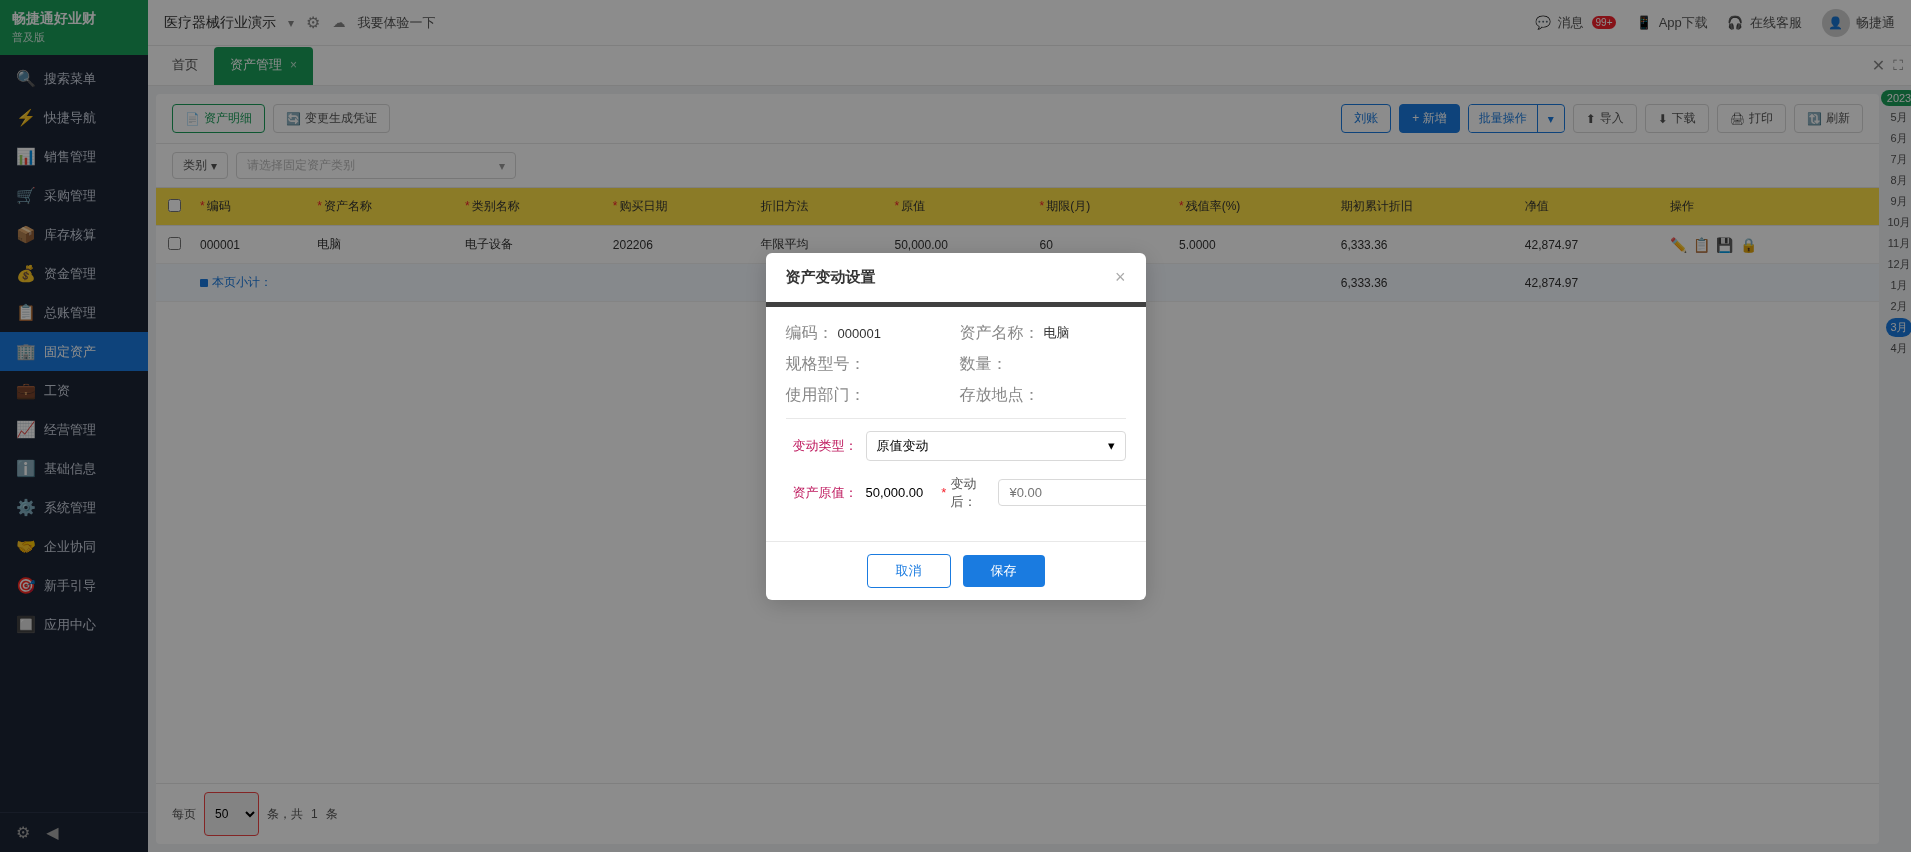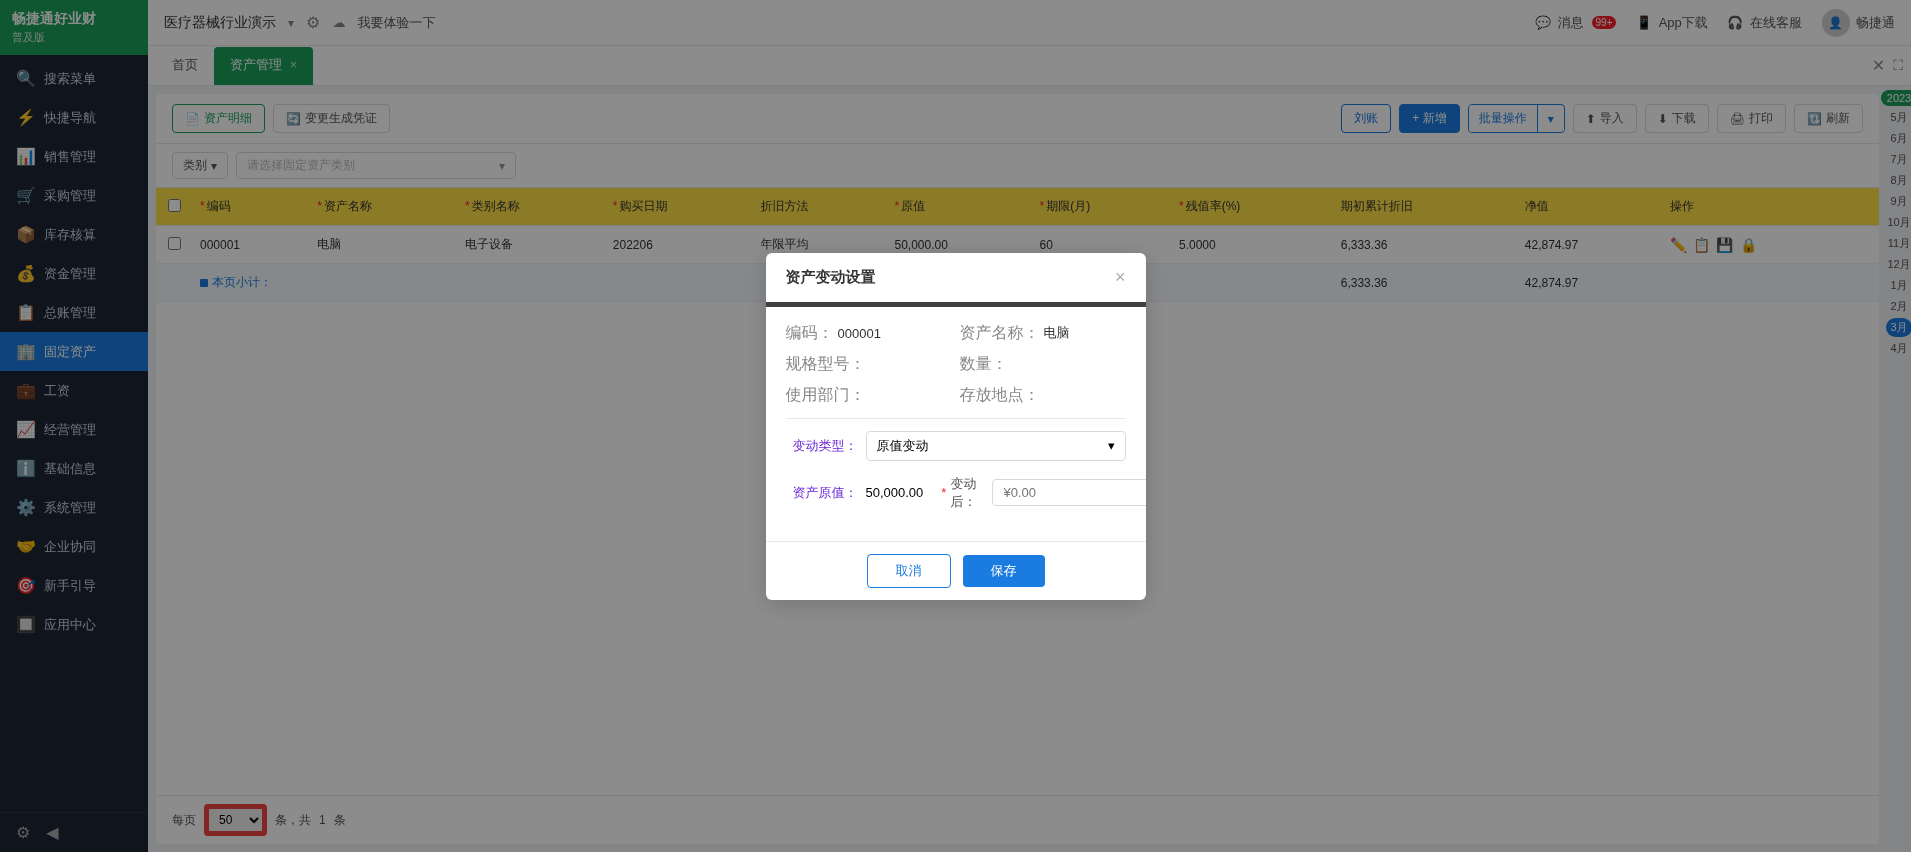--- a/index.html
+++ b/index.html
@@ -289,23 +289,23 @@
     .table-footer {
       padding: 8px 16px;
       border-top: 1px solid #e8e8e8;
       display: flex;
       align-items: center;
       gap: 8px;
       font-size: 12px;
       color: #555;
     }
     .page-select {
-      border: 5px solid #ef4444;
-      border-radius: 4px;
-      padding: 3px 6px;
+      border: 1px solid #ef4444;
+      border-radius: 4px;
+      padding: 13px 6px;
       font-size: 12px;
     }
 
     
     .right-scroll {
       width: 24px;
       background: #f0f2f5;
       display: flex;
       flex-direction: column;
       align-items: center;
@@ -384,21 +384,21 @@
     .modal-field { display: flex; flex-direction: column; gap: 4px; }
     .modal-field-label { font-size: 16px; color: #888; }
     .modal-field-value { font-size: 13px; color: #333; }
     .modal-divider { border: none; border-top: 1px solid #e8e8e8; margin: 12px 0; }
     .modal-row {
       display: flex;
       align-items: center;
       margin-bottom: 14px;
       gap: 8px;
     }
-    .modal-row-label { font-size: 13px; color: #6d28d9; width: 72px; text-align: right; flex-shrink: 0; }
+    .modal-row-label { font-size: 13px; color: #be185d; width: 72px; text-align: right; flex-shrink: 0; }
     .modal-select {
       flex: 1;
       border: 1px solid #d9d9d9;
       border-radius: 4px;
       padding: 5px 10px;
       font-size: 13px;
       display: flex;
       align-items: center;
       justify-content: space-between;
       cursor: pointer;
@@ -769,21 +769,21 @@
           <span>▾</span>
         </div>
       </div>
       <div class="modal-row">
         <span class="modal-row-label">资产原值：</span>
         <span class="modal-input required-input" style="border:none; background:transparent; padding-left:0;">
           <span>50,000.00</span>
         </span>
         <div class="modal-input-with-star">
           <span class="star">*</span>
-          <span style="font-size:13px; color:#555; margin-right:16px;">变动后：</span>
+          <span style="font-size:13px; color:#555; margin-right:22px;">变动后：</span>
           <input type="text" class="modal-input" style="flex: 1 1 0%;" placeholder="¥0.00">
         </div>
       </div>
     </div>
     <div class="modal-footer">
       <button class="btn-cancel">取消</button>
       <button class="btn-save">保存</button>
     </div>
   </div>
 </div>

